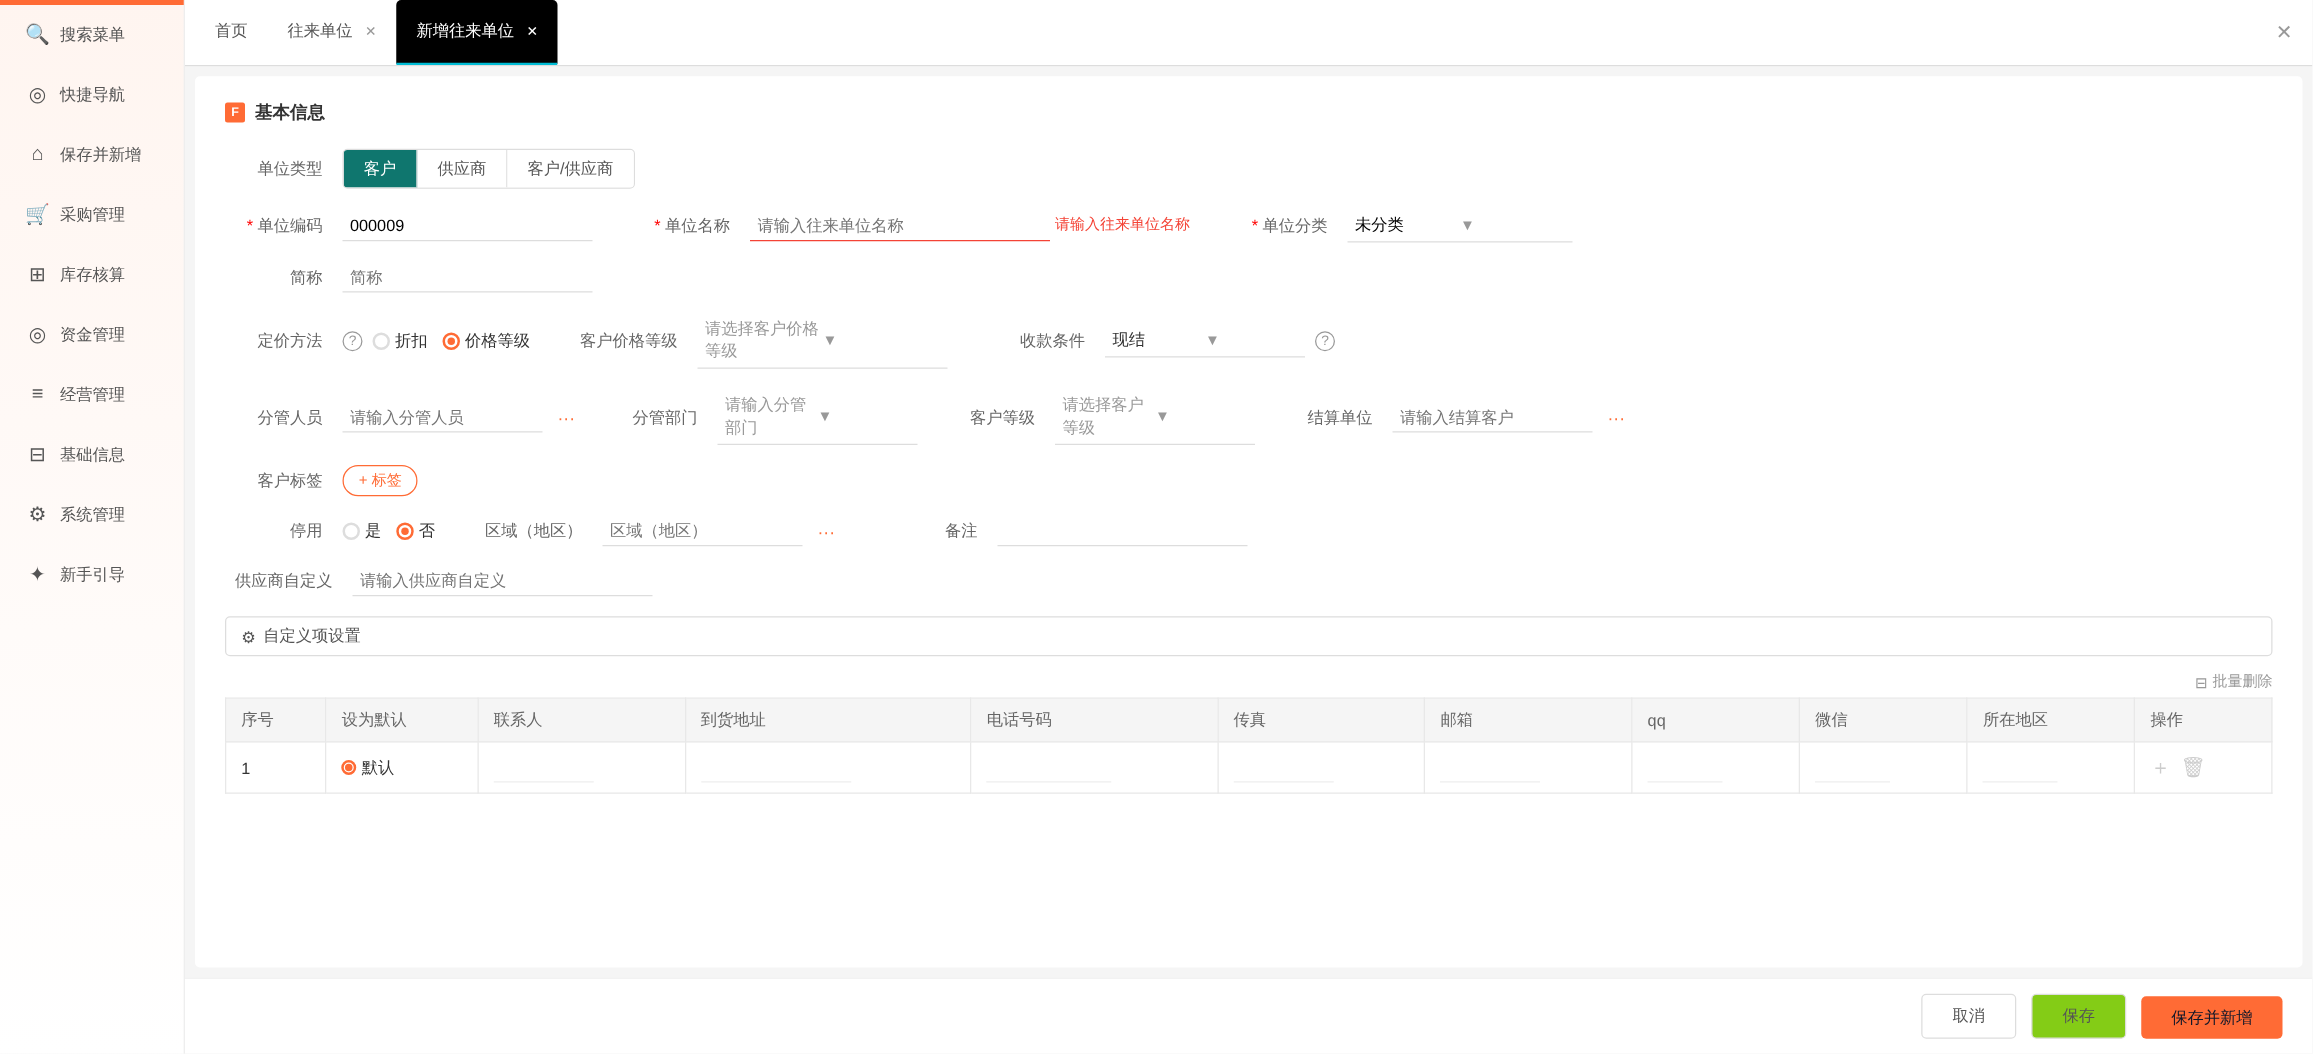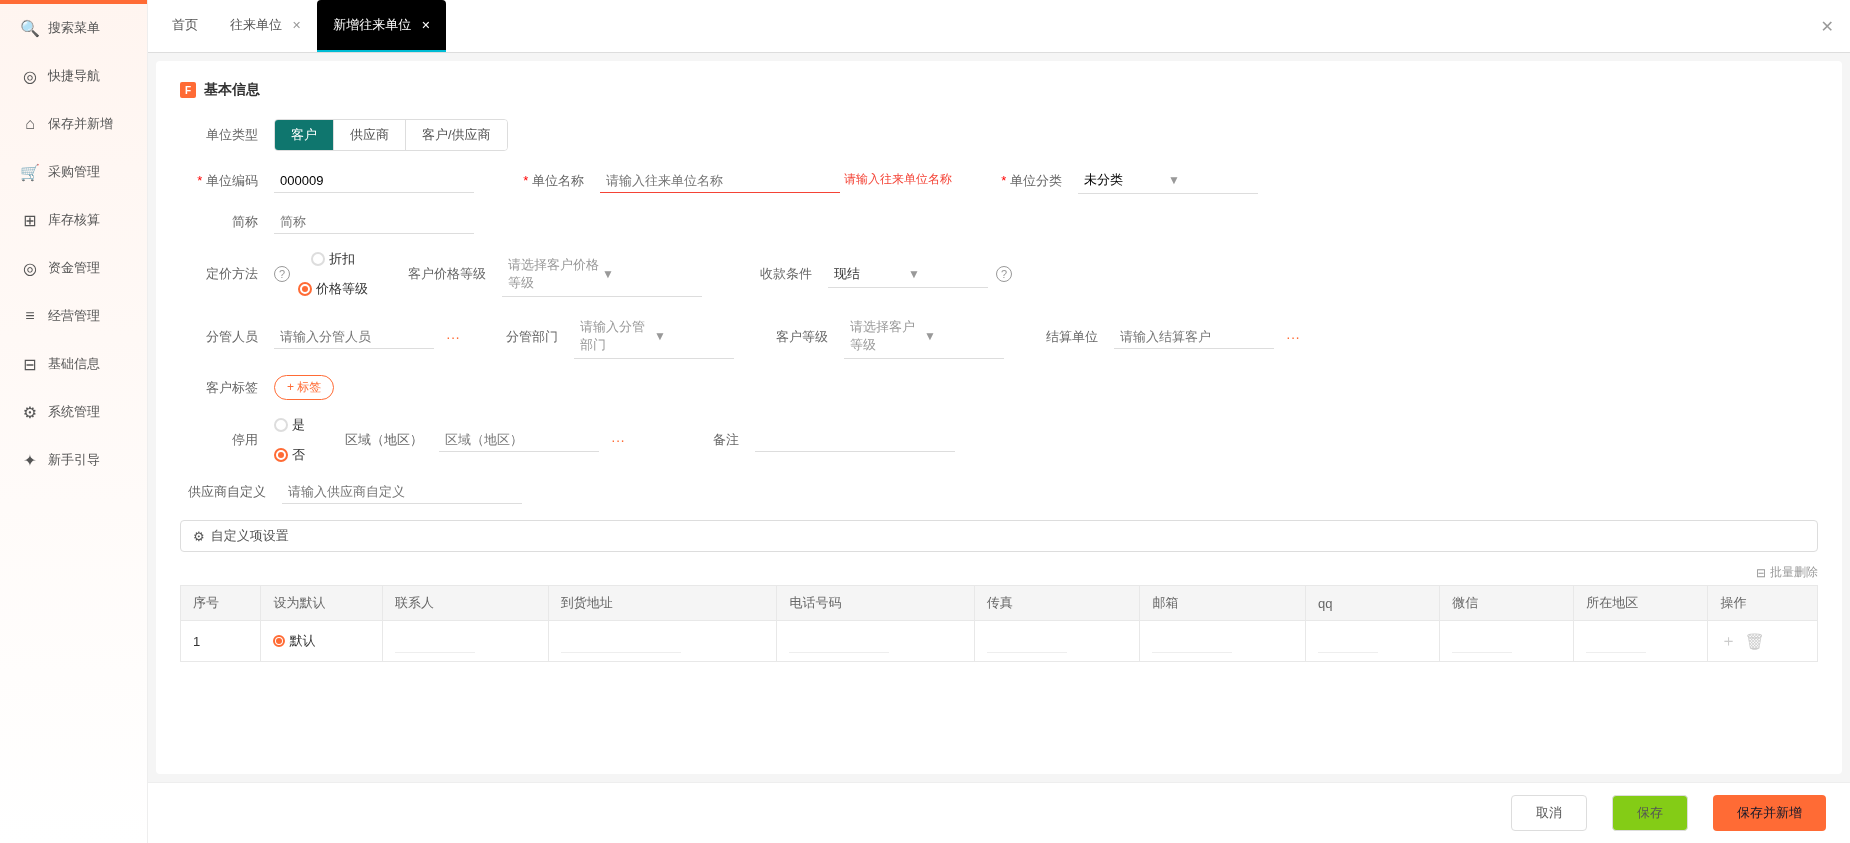--- a/index.html
+++ b/index.html
@@ -167,21 +167,21 @@
       border: none;
       outline: none;
     }
     .type-btn.active {
       background: #0f766e;
       color: #fff;
     }
     .type-btn:not(:last-child) { border-right: 1px solid #ddd; }
 
     
-    .radio-group { display: flex; gap: 12px; align-items: center; flex-direction: column; }
+    .radio-group { display: flex; gap: 12px; align-items: center; }
     .radio-item { display: flex; align-items: center; gap: 4px; cursor: pointer; }
     .radio-circle {
       width: 14px; height: 14px;
       border-radius: 50%;
       border: 2px solid #ddd;
       display: flex; align-items: center; justify-content: center;
     }
     .radio-circle.checked { border-color: #ff6b35; }
     .radio-circle.checked::after {
       content: '';
@@ -271,22 +271,23 @@
       cursor: pointer;
     }
 
     
     .footer-bar {
       background: #fff;
       border-top: 1px solid #eee;
       padding: 12px 24px;
       display: flex;
       justify-content: flex-end;
-      gap: 25px;
+      gap: 12px;
       flex-shrink: 0;
+      align-items: flex-end;
     }
     .btn {
       padding: 8px 24px;
       border-radius: 4px;
       cursor: pointer;
       font-size: 13px;
       border: none;
       outline: none;
     }
     .btn-default { background: #fff; border: 1px solid #ddd; color: #555; }

